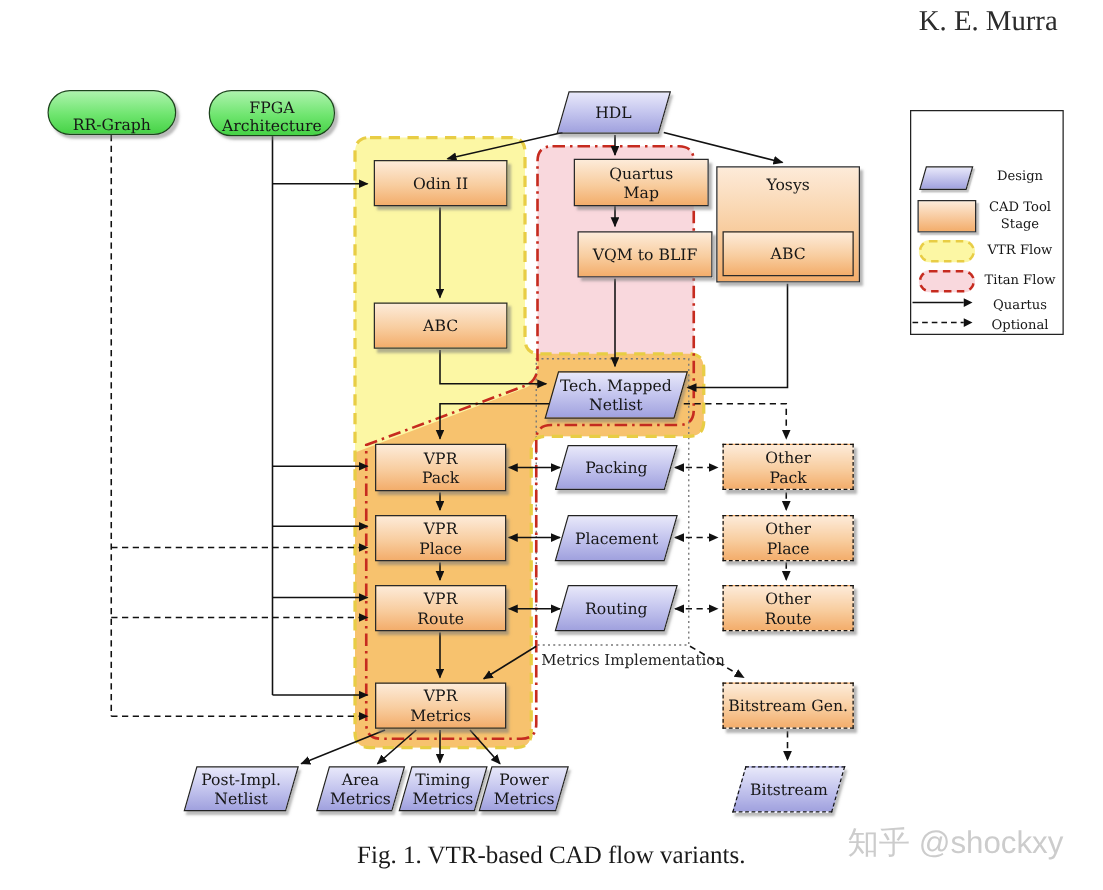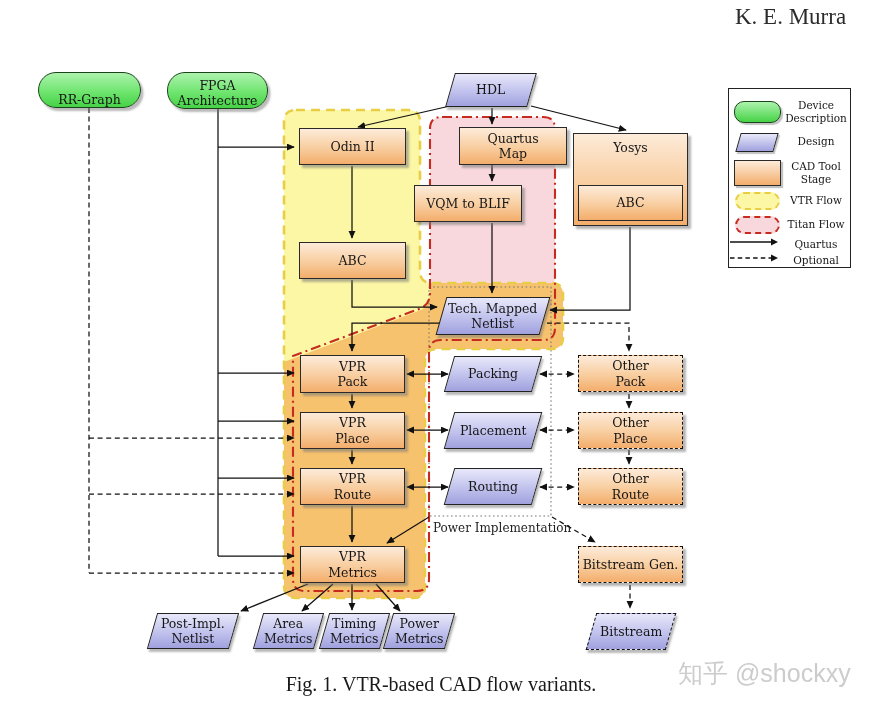--- a/index.html
+++ b/index.html
@@ -135,21 +135,21 @@
     <span>HDL</span>
   </div>
 
   <div class="box" style="left:299px;top:128px;width:107px;height:37px;">
     <span>Odin II</span>
   </div>
   <div class="box" style="left:438px;top:127px;width:108px;height:38px;margin-left:21px;">
     <span>Quartus</span>
     <span class="l2">Map</span>
   </div>
-  <div class="box" style="left:414px;top:185px;width:108px;height:37px;">
+  <div class="box" style="left:462px;top:185px;width:108px;height:37px;">
     <span>VQM to BLIF</span>
   </div>
   <div class="box" id="yosys" style="left:573px;top:133px;width:115px;height:93px;">
     <span>Yosys</span>
     <div id="yosys-abc">
       <span>ABC</span>
     </div>
   </div>
   <div class="box" style="left:299px;top:242px;width:107px;height:37px;">
     <span>ABC</span>
@@ -188,21 +188,21 @@
     <span class="l2">Route</span>
   </div>
   <div class="para" style="left:449px;top:468px;width:88px;height:37px;">
     <span>Routing</span>
   </div>
   <div class="box dashedb" style="left:578px;top:468px;width:105px;height:37px;">
     <span>Other</span>
     <span class="l2">Route</span>
   </div>
 
-  <div id="design-impl-label">Power Implementation</div>
+  <div id="design-impl-label">Metrics Implementation</div>
 
   <div class="box" style="left:300px;top:546px;width:105px;height:37px;">
     <span>VPR</span>
     <span class="l2">Metrics</span>
   </div>
   <div class="box dashedb" style="left:578px;top:546px;width:105px;height:37px;">
     <span>Bitstream Gen.</span>
   </div>
 
   <div class="para" style="left:152px;top:613px;width:82px;height:36px;">
@@ -215,26 +215,20 @@
     <span><span>Timing</span><span class="l2">Metrics</span></span>
   </div>
   <div class="para" style="left:388px;top:613px;width:62px;height:36px;">
     <span><span>Power</span><span class="l2">Metrics</span></span>
   </div>
   <div class="para dashedb" style="left:591px;top:613px;width:80px;height:37px;">
     <span>Bitstream</span>
   </div>
 
   <div id="legend">
-    <div class="lrow" style="top:6px;height:34px;">
-      <div class="lswatch">
-          <div class="sw-pill-green"></div>
-        </div>
-      <div class="llabel">Device Description</div>
-    </div>
     <div class="lrow" style="top:40px;height:26px;">
       <div class="lswatch">
           <div class="sw-para"></div>
         </div>
       <div class="llabel">Design</div>
     </div>
     <div class="lrow" style="top:66px;height:36px;">
       <div class="lswatch">
           <div class="sw-rect"></div>
         </div>

